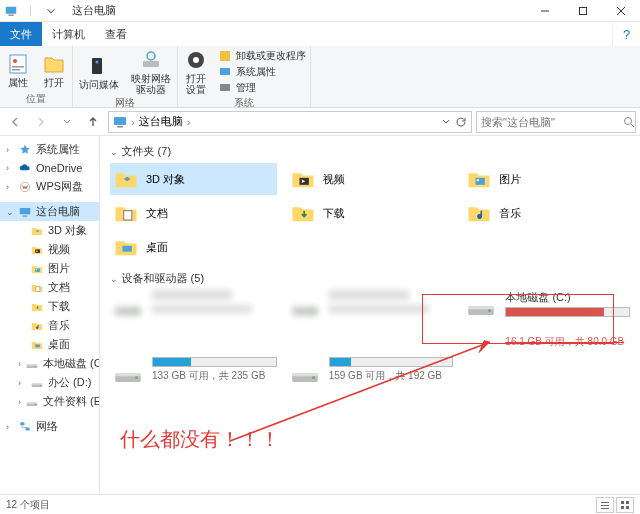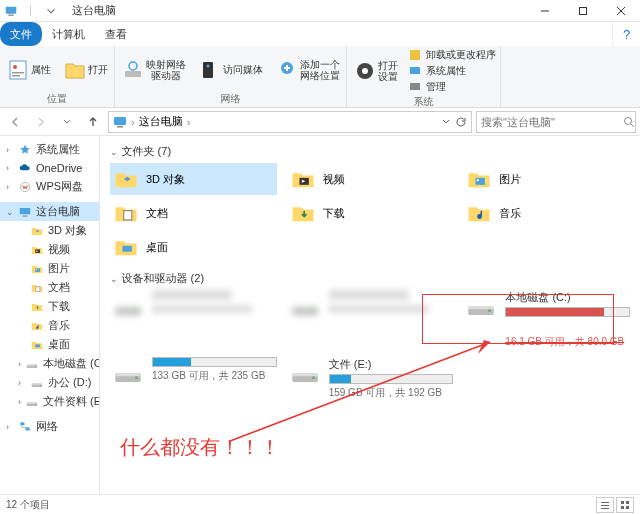--- a/index.html
+++ b/index.html
@@ -8,28 +8,28 @@
 .titlebar { height: 22px; background: #fff; display: flex; align-items: center; border-bottom: 1px solid #e5e5e5; }
 .titlebar .icon-group { display: flex; align-items: center; padding: 0 4px; gap: 6px; }
 .titlebar .icon-group svg, .titlebar .icon-group .tb-icon { width: 14px; height: 14px; }
 .titlebar .title { margin-left: 10px; color: #333; font-size: 11px; }
 .titlebar .win-controls { margin-left: auto; display: flex; }
 .titlebar .win-controls div { width: 38px; height: 22px; display: flex; align-items: center; justify-content: center; color: #555; }
 .titlebar .win-controls .close { color: #666; }
 
 .menubar { height: 24px; display: flex; align-items: stretch; background: #fff; }
 .menubar .tab { padding: 0 10px; display: flex; align-items: center; font-size: 11px; color: #333; }
-.menubar .tab.active { background: #1979ca; color: #fff; border-radius: 10px; }
+.menubar .tab.active { background: #1979ca; color: #fff; }
 .menubar .help { margin-left: auto; width: 28px; display: flex; align-items: center; justify-content: center; color: #1979ca; font-size: 13px; border-left: 1px solid #eee; }
 
 .ribbon { height: 62px; background: #f5f6f7; border-bottom: 1px solid #dadbdc; display: flex; }
 .ribbon .group { display: flex; flex-direction: column; border-right: 1px solid #e1e2e3; }
 .ribbon .group .buttons { display: flex; flex: 1; }
 .ribbon .group .label { text-align: center; font-size: 10px; color: #666; height: 14px; line-height: 12px; }
-.ribbon .btn { display: flex; flex-direction: row; align-items: center; justify-content: center; padding: 2px 6px; gap: 1px; }
+.ribbon .btn { display: flex; flex-direction: column; align-items: center; justify-content: center; padding: 2px 6px; gap: 1px; }
 .ribbon .btn .ico { width: 24px; height: 24px; display: flex; align-items: center; justify-content: center; }
 .ribbon .btn .txt { font-size: 10px; color: #333; line-height: 11px; text-align: center; white-space: pre; }
 .ribbon .small-col { display: flex; flex-direction: column; justify-content: flex-end; padding: 2px 4px; gap: 2px; }
 .ribbon .small-row { display: flex; align-items: center; gap: 4px; font-size: 10px; color: #333; }
 .ribbon .small-row .sico { width: 14px; height: 14px; }
 
 .navbar { height: 28px; display: flex; align-items: center; gap: 4px; padding: 2px 4px; background: #fff; border-bottom: 1px solid #e5e5e5; }
 .navbar .nav-arrow { width: 22px; height: 22px; display: flex; align-items: center; justify-content: center; color: #999; border-radius: 2px; }
 .navbar .nav-arrow.enabled { color: #555; }
 .navbar .addr { flex: 1; height: 22px; border: 1px solid #ccc; display: flex; align-items: center; padding: 0 4px; gap: 4px; }
@@ -148,46 +148,35 @@
         <span class="txt">打开</span>
       </div>
     </div>
     <div class="label">位置</div>
   </div>
   <div class="group">
     <div class="buttons">
       <div class="btn">
         <span class="ico">
             <svg viewBox="0 0 24 24">
-              <rect x="4" y="13" width="16" height="6" fill="#bbb" rx="1"></rect>
-              <circle cx="12" cy="8" r="4" fill="none" stroke="#4aa3df" stroke-width="1.5"></circle>
-            </svg>
-          </span>
-        <span class="txt">映射网络
-驱动器</span>
+              <rect x="5" y="4" width="10" height="16" fill="#333" rx="1"></rect>
+              <circle cx="10" cy="8" r="1.5" fill="#4aa3df"></circle>
+            </svg>
+          </span>
+        <span class="txt">访问媒体</span>
       </div>
       <div class="btn">
         <span class="ico">
             <svg viewBox="0 0 24 24">
-              <rect x="5" y="4" width="10" height="16" fill="#333" rx="1"></rect>
-              <circle cx="10" cy="8" r="1.5" fill="#4aa3df"></circle>
-            </svg>
-          </span>
-        <span class="txt">访问媒体</span>
-      </div>
-      <div class="btn">
-        <span class="ico">
-            <svg viewBox="0 0 24 24">
-              <circle cx="12" cy="10" r="6" fill="#4aa3df"></circle>
-              <rect x="11" y="7" width="2" height="6" fill="#fff"></rect>
-              <rect x="9" y="9" width="6" height="2" fill="#fff"></rect>
-            </svg>
-          </span>
-        <span class="txt">添加一个
-网络位置</span>
+              <rect x="4" y="13" width="16" height="6" fill="#bbb" rx="1"></rect>
+              <circle cx="12" cy="8" r="4" fill="none" stroke="#4aa3df" stroke-width="1.5"></circle>
+            </svg>
+          </span>
+        <span class="txt">映射网络
+驱动器</span>
       </div>
     </div>
     <div class="label">网络</div>
   </div>
   <div class="group">
     <div class="buttons">
       <div class="btn">
         <span class="ico">
             <svg viewBox="0 0 24 24">
               <circle cx="12" cy="12" r="8" fill="#444"></circle>
@@ -510,21 +499,21 @@
               <path d="M3 7h7l2 2h9v10H3z" fill="#ffd76b"></path>
               <rect x="9" y="11" width="8" height="5" fill="#4aa3df"></rect>
             </svg>
           </span>
           <span>桌面</span>
         </div>
       </div>
 
     <div class="section-head">
       <span class="caret">⌄</span>
-      <span>设备和驱动器 (2)</span>
+      <span>设备和驱动器 (5)</span>
     </div>
     <div class="drives-grid" id="drives-grid">
         <div class="drive-item blurred">
           <span class="dico">
             <svg width="34" height="34" viewBox="0 0 24 24">
               <rect x="3" y="13" width="18" height="6" fill="#bcbcbc" rx="1"></rect>
               <rect x="3" y="13" width="18" height="2" fill="#ddd"></rect>
               <circle cx="18" cy="16" r="1" fill="#5cb85c"></circle>
             </svg>
           </span>
@@ -579,35 +568,34 @@
         </div>
         <div class="drive-item">
           <span class="dico">
             <svg width="34" height="34" viewBox="0 0 24 24">
               <rect x="3" y="13" width="18" height="6" fill="#bcbcbc" rx="1"></rect>
               <rect x="3" y="13" width="18" height="2" fill="#ddd"></rect>
               <circle cx="18" cy="16" r="1" fill="#5cb85c"></circle>
             </svg>
           </span>
           <div class="dbody">
-            <div class="dname">文件 (E:)</div>
             <div class="dbar ">
               <div class="fill" style="width:17%"></div>
             </div>
             <div class="dfree" style="">159 GB 可用，共 192 GB</div>
           </div>
         </div>
       </div>
 
     <div class="annotation-box" style="left:322px;top:158px;width:192px;height:50px"></div>
     <svg class="annotation-arrow" style="left:120px;top:200px;width:280px;height:110px" viewBox="0 0 280 110">
       <line x1="10" y1="105" x2="270" y2="6" stroke="#e53935" stroke-width="1.5"></line>
       <polygon points="270,6 258,18 264,4" fill="#e53935"></polygon>
     </svg>
-    <div class="annotation-text" style="left:20px;top:298px">什么都没有！！！</div>
+    <div class="annotation-text" style="left:20px;top:290px">什么都没有！！！</div>
   </div>
 </div>
 
 <div class="statusbar">
   <span>12 个项目</span>
   <div class="view-toggles">
     <div>
         <svg width="10" height="10" viewBox="0 0 10 10">
           <rect x="1" y="2" width="8" height="1" fill="#666"></rect>
           <rect x="1" y="5" width="8" height="1" fill="#666"></rect>

